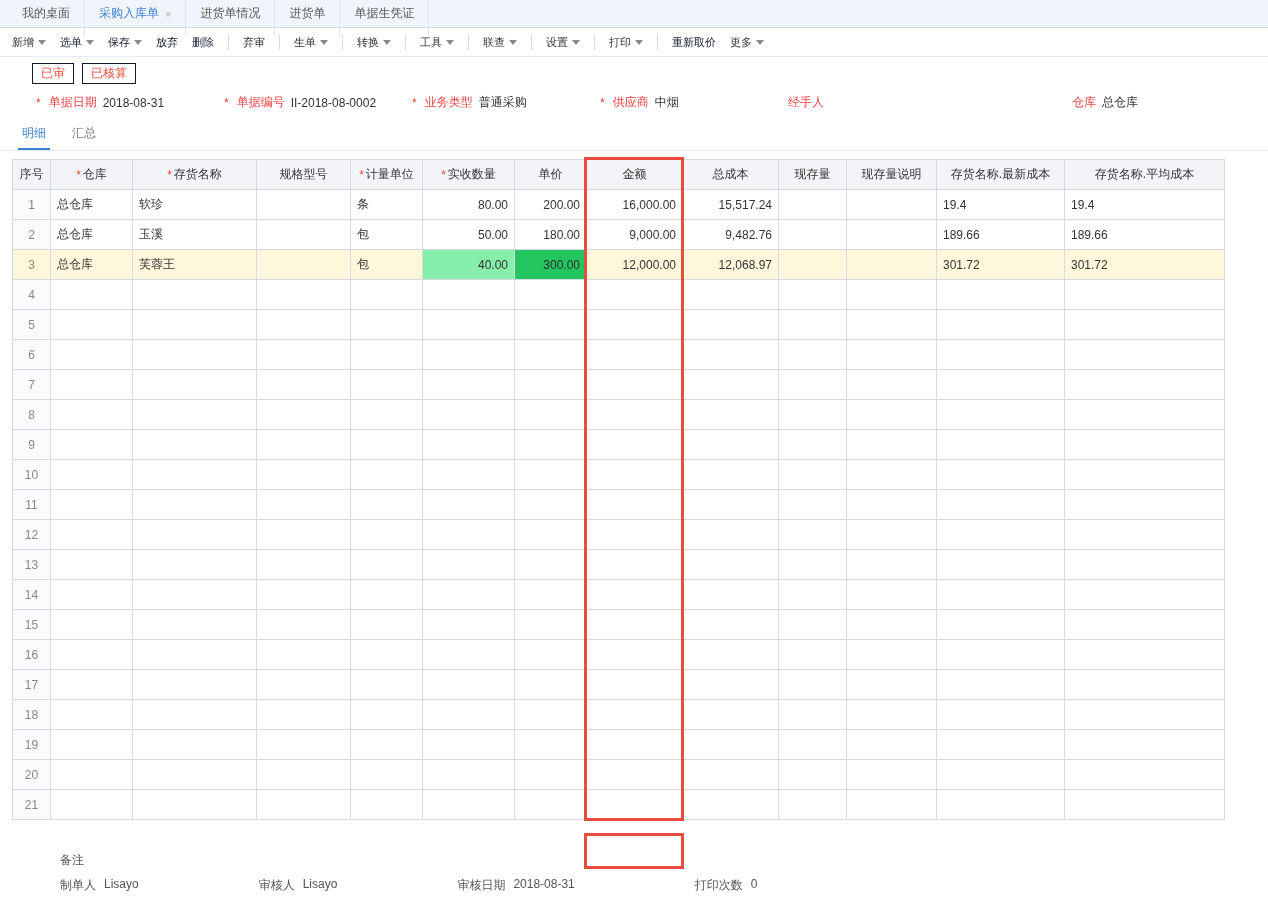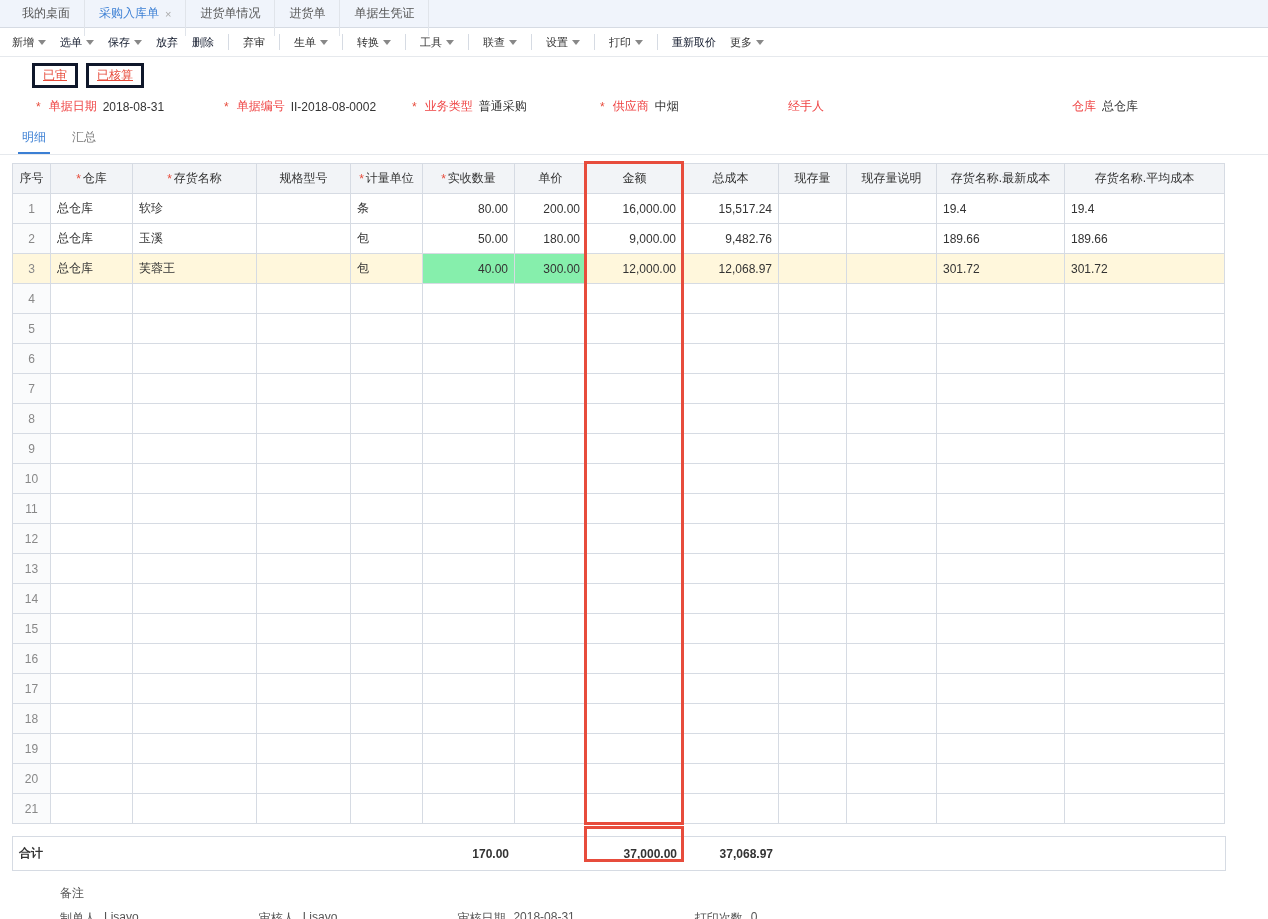--- a/index.html
+++ b/index.html
@@ -8,21 +8,21 @@
 .tab-item { padding: 0 14px; height: 44px; display: flex; align-items: center; color: #555; cursor: pointer; position: relative; border-right: 1px solid #e0e4ea; }
 .tab-item.active { color: #3b7fd4; }
 .tab-close { margin-left: 6px; color: #aaa; font-size: 11px; }
 .toolbar { display: flex; align-items: center; padding: 6px 12px; gap: 14px; border-bottom: 1px solid #e6e9ed; }
 .tb-btn { display: inline-flex; align-items: center; gap: 2px; color: #333; cursor: pointer; font-size: 11px; }
 .tb-btn.primary { color: #333; font-weight: 500; }
 .tb-btn.muted { color: #0f172a; }
 .caret { width: 0; height: 0; border-left: 4px solid transparent; border-right: 4px solid transparent; border-top: 5px solid #888; margin-left: 2px; }
 .tb-sep { width: 1px; height: 16px; background: #d6dbe3; }
 .badges { display: flex; gap: 8px; padding: 6px 32px; }
-.badge { border: 3px solid #0f172a; color: #e74c3c; padding: 1px 8px; font-size: 12px; text-decoration: underline; }
+.badge { border: 1px solid #0f172a; color: #e74c3c; padding: 1px 8px; font-size: 12px; }
 .header-fields { display: flex; padding: 4px 36px 8px; gap: 28px; flex-wrap: wrap; }
 .field { display: flex; align-items: center; gap: 6px; min-width: 160px; }
 .field .req { color: #e74c3c; margin-right: 2px; }
 .field .flabel { color: #ef4444; }
 .field .fvalue { color: #333; }
 .sub-tabs { display: flex; padding: 0 18px; gap: 18px; border-bottom: 1px solid #e6e9ed; }
 .sub-tab { padding: 6px 4px; color: #777; cursor: pointer; }
 .sub-tab.active { color: #3b7fd4; border-bottom: 2px solid #3b7fd4; font-weight: 500; }
 .grid-wrap { padding: 8px 12px 4px; }
 .grid { display: grid; grid-template-columns: 38px 82px 124px 94px 72px 92px 72px 96px 96px 68px 90px 128px 160px; border-left: 1px solid #d6dbe3; border-top: 1px solid #d6dbe3; width: max-content; }
@@ -220,21 +220,21 @@
         <div class="cell"></div>
         <div class="cell"></div>
         <div class="cell">189.66</div>
         <div class="cell">189.66</div>
         <div class="cell idx" style="background: rgb(255, 247, 220);">3</div>
         <div class="cell" style="background: rgb(255, 247, 220);">总仓库</div>
         <div class="cell" style="background: rgb(255, 247, 220);">芙蓉王</div>
         <div class="cell" style="background: rgb(255, 247, 220);"></div>
         <div class="cell" style="background: rgb(255, 247, 220);">包</div>
         <div class="cell num" style="background: #86efac;">40.00</div>
-        <div class="cell num" style="background: #86efac;">300.00</div>
+        <div class="cell num" style="background: #22c55e;">300.00</div>
         <div class="cell num" style="background: rgb(255, 247, 220);">12,000.00</div>
         <div class="cell num" style="background: rgb(255, 247, 220);">12,068.97</div>
         <div class="cell" style="background: rgb(255, 247, 220);"></div>
         <div class="cell" style="background: rgb(255, 247, 220);"></div>
         <div class="cell" style="background: rgb(255, 247, 220);">301.72</div>
         <div class="cell" style="background: rgb(255, 247, 220);">301.72</div>
         <div class="cell idx">4</div>
         <div class="cell"></div>
         <div class="cell"></div>
         <div class="cell"></div>
@@ -467,35 +467,20 @@
         <div class="cell"></div>
         <div class="cell"></div>
         <div class="cell"></div>
         <div class="cell"></div>
       </div>
     <div class="highlight-box" id="hl-box" style="left: 572px; top: -2px; width: 100px; height: 664px;"></div>
   </div>
 </div>
 
 <div class="rel-wrap">
-  <div class="totals" id="totals">
-      <div class="tcell">合计</div>
-      <div class="tcell"></div>
-      <div class="tcell"></div>
-      <div class="tcell"></div>
-      <div class="tcell"></div>
-      <div class="tcell num">170.00</div>
-      <div class="tcell num"></div>
-      <div class="tcell num">37,000.00</div>
-      <div class="tcell num">37,068.97</div>
-      <div class="tcell"></div>
-      <div class="tcell"></div>
-      <div class="tcell"></div>
-      <div class="tcell"></div>
-    </div>
   <div class="highlight-box" id="hl-box-total" style="left: 584px; top: -2px; width: 100px; height: 36px;"></div>
 </div>
 
 <div class="footer-fields">
   <div class="footer-row">
       <div class="ffield">
         <span>备注</span>
       </div>
     </div>
   <div class="footer-row">

